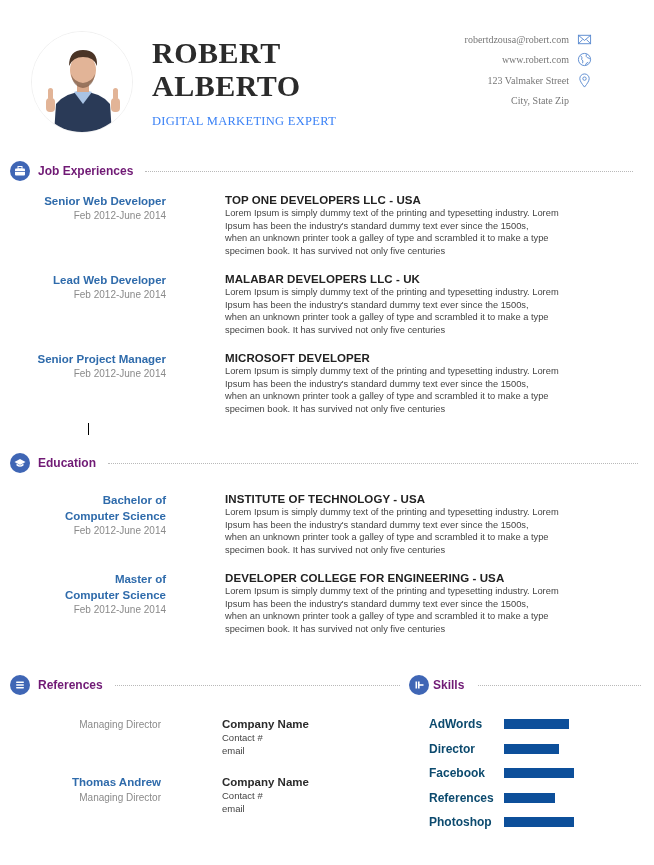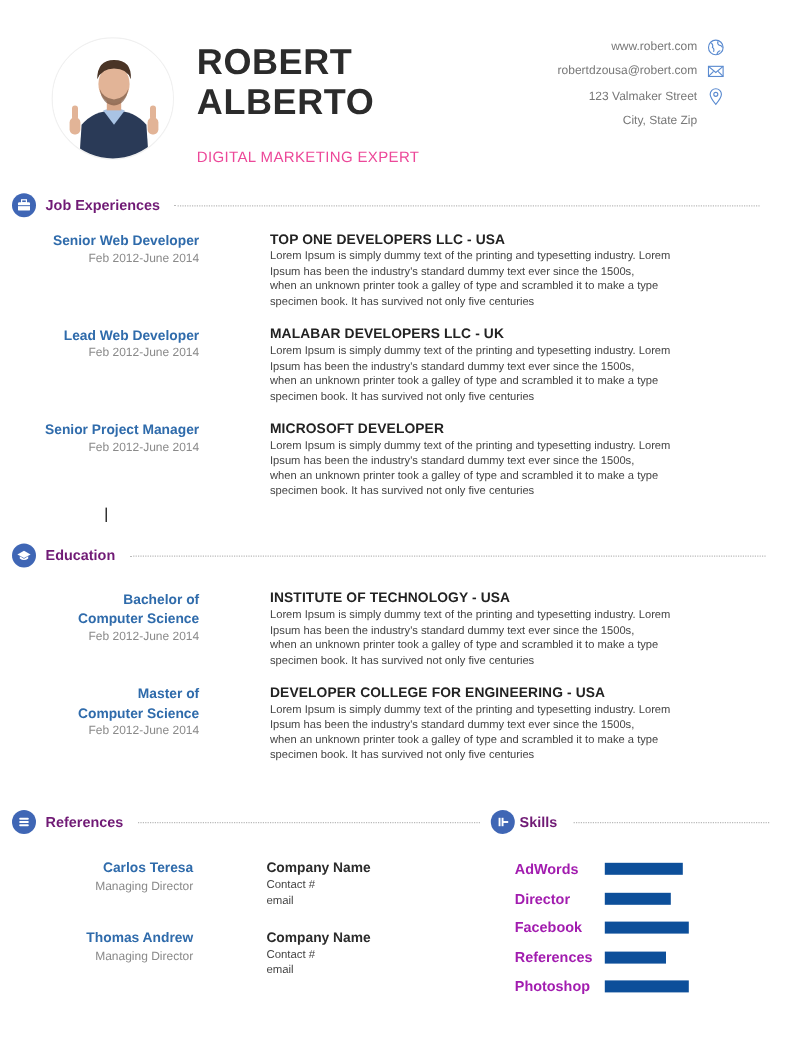--- a/index.html
+++ b/index.html
@@ -1,26 +1,26 @@
 <!DOCTYPE html>
 <html><head>
 <meta charset="utf-8">
 <style>
   * { box-sizing: border-box; margin: 0; padding: 0; }
   html, body { width: 654px; height: 865px; background: #ffffff; overflow: hidden; }
   body { font-family: "Liberation Sans", sans-serif; color: #333; position: relative; }
 
-  .header { position: absolute; left: 12px; top: 0; width: 622px; height: 150px; }
+  .header { position: absolute; left: 0; top: 0; width: 622px; height: 150px; font-family: Liberation Serif, serif; }
   .avatar {
     position: absolute; left: 31px; top: 31px; width: 102px; height: 102px;
     border-radius: 50%; background: #fff; border: 1px solid #f0f0f0; overflow: hidden;
   }
   .name-block { position: absolute; left: 152px; top: 36px; }
   .name-line { font-size: 30px; font-weight: bold; color: #2b2b2b; line-height: 33px; letter-spacing: 0.5px; }
-  .job-title { font-size: 12.5px; color: #ec4899; margin-top: 22px; letter-spacing: 0.3px; }
+  .job-title { font-size: 12.5px; color: #3b82f6; margin-top: 12px; letter-spacing: 0.3px; }
 
   .contact { position: absolute; right: 30px; top: 29px; text-align: right; }
   .contact-row { display: flex; justify-content: flex-end; align-items: center; height: 20.5px; }
   .contact-text { font-size: 10px; color: #777; }
   .contact-icon { width: 16px; height: 16px; margin-left: 7px; display: inline-flex; align-items: center; justify-content: center; }
   .contact-icon svg { width: 15px; height: 15px; }
   .contact-icon.empty { visibility: hidden; }
 
   .section-head { position: absolute; left: 10px; display: flex; align-items: center; }
   .sec-icon { width: 20px; height: 20px; border-radius: 50%; background: #3f66b5; display: inline-flex; align-items: center; justify-content: center; }
@@ -41,21 +41,21 @@
   .ref { position: absolute; }
   .ref-left { position: absolute; right: 493px; text-align: right; width: 160px; }
   .ref-name { font-size: 11.5px; font-weight: bold; color: #2f6bab; line-height: 15px; }
   .ref-title { font-size: 10px; color: #8a8a8a; line-height: 15px; }
   .ref-right { position: absolute; left: 222px; }
   .ref-company { font-size: 11.5px; font-weight: bold; color: #2b2b2b; line-height: 14px; }
   .ref-line { font-size: 9.5px; color: #444; line-height: 13px; }
 
   .skills { position: absolute; left: 429px; top: 712px; }
   .skill-row { display: flex; align-items: center; height: 24.5px; }
-  .skill-name { font-size: 12px; font-weight: bold; color: #a21caf; width: 75px; }
+  .skill-name { font-size: 12px; font-weight: bold; color: #0c4a6e; width: 75px; }
   .skill-bar { height: 10px; background: #0d4f9a; }
 </style>
 </head>
 <body>
 
 <div class="header">
   <div class="avatar">
     <svg viewBox="0 0 102 102" width="102" height="102">
       <rect width="102" height="102" fill="#ffffff"></rect>
 
@@ -78,43 +78,43 @@
     </svg>
   </div>
 
   <div class="name-block">
     <div class="name-line">ROBERT</div>
     <div class="name-line">ALBERTO</div>
     <div class="job-title">DIGITAL MARKETING  EXPERT</div>
   </div>
 
   <div class="contact">
+    <div class="contact-row">
+      <span class="contact-text">robertdzousa@robert.com</span>
+      <span class="contact-icon">
+        <svg viewBox="0 0 16 16" fill="none" stroke="#5b8bd0" stroke-width="1">
+            <rect x="1.5" y="3.5" width="13" height="9"></rect>
+            <path d="M1.5 3.5 L8 9 L14.5 3.5"></path>
+            <path d="M1.5 12.5 L6 8"></path>
+            <path d="M14.5 12.5 L10 8"></path>
+          </svg>
+      </span>
+    </div>
     <div class="contact-row">
       <span class="contact-text">www.robert.com</span>
       <span class="contact-icon">
         <svg viewBox="0 0 16 16" fill="none" stroke="#5b8bd0" stroke-width="1">
             <circle cx="8" cy="8" r="6.5"></circle>
             <path d="M4 4 Q6 6 5 8 Q7 9 6 12"></path>
             <path d="M10 2.5 Q9 5 11 6 Q13 6 14 8"></path>
             <path d="M9 14 Q10 11 12 11"></path>
           </svg>
       </span>
     </div>
     <div class="contact-row">
-      <span class="contact-text">robertdzousa@robert.com</span>
-      <span class="contact-icon">
-        <svg viewBox="0 0 16 16" fill="none" stroke="#5b8bd0" stroke-width="1">
-            <rect x="1.5" y="3.5" width="13" height="9"></rect>
-            <path d="M1.5 3.5 L8 9 L14.5 3.5"></path>
-            <path d="M1.5 12.5 L6 8"></path>
-            <path d="M14.5 12.5 L10 8"></path>
-          </svg>
-      </span>
-    </div>
-    <div class="contact-row">
       <span class="contact-text">123 Valmaker Street</span>
       <span class="contact-icon">
         <svg viewBox="0 0 16 16" fill="none" stroke="#5b8bd0" stroke-width="1">
             <path d="M8 15 Q3 9 3 6 A5 5 0 0 1 13 6 Q13 9 8 15 Z"></path>
             <circle cx="8" cy="6" r="1.8"></circle>
           </svg>
       </span>
     </div>
     <div class="contact-row">
       <span class="contact-text">City, State Zip</span>
@@ -227,21 +227,20 @@
         <rect x="2" y="5.2" width="8" height="1.6" rx="0.8"></rect>
         <rect x="2" y="7.9" width="8" height="1.6" rx="0.8"></rect>
       </svg>
   </span>
   <span class="sec-title">References</span>
   <span class="sec-line" style="width:285px;"></span>
 </div>
 
 <div class="ref" style="top:717px; left:0; width:654px;">
   <div class="ref-left">
-    <div class="ref-name">Carlos Teresa</div>
     <div class="ref-title">Managing Director</div>
   </div>
   <div class="ref-right">
     <div class="ref-company">Company Name</div>
     <div class="ref-line">Contact #</div>
     <div class="ref-line">email</div>
   </div>
 </div>
 
 <div class="ref" style="top:775px; left:0; width:654px;">

